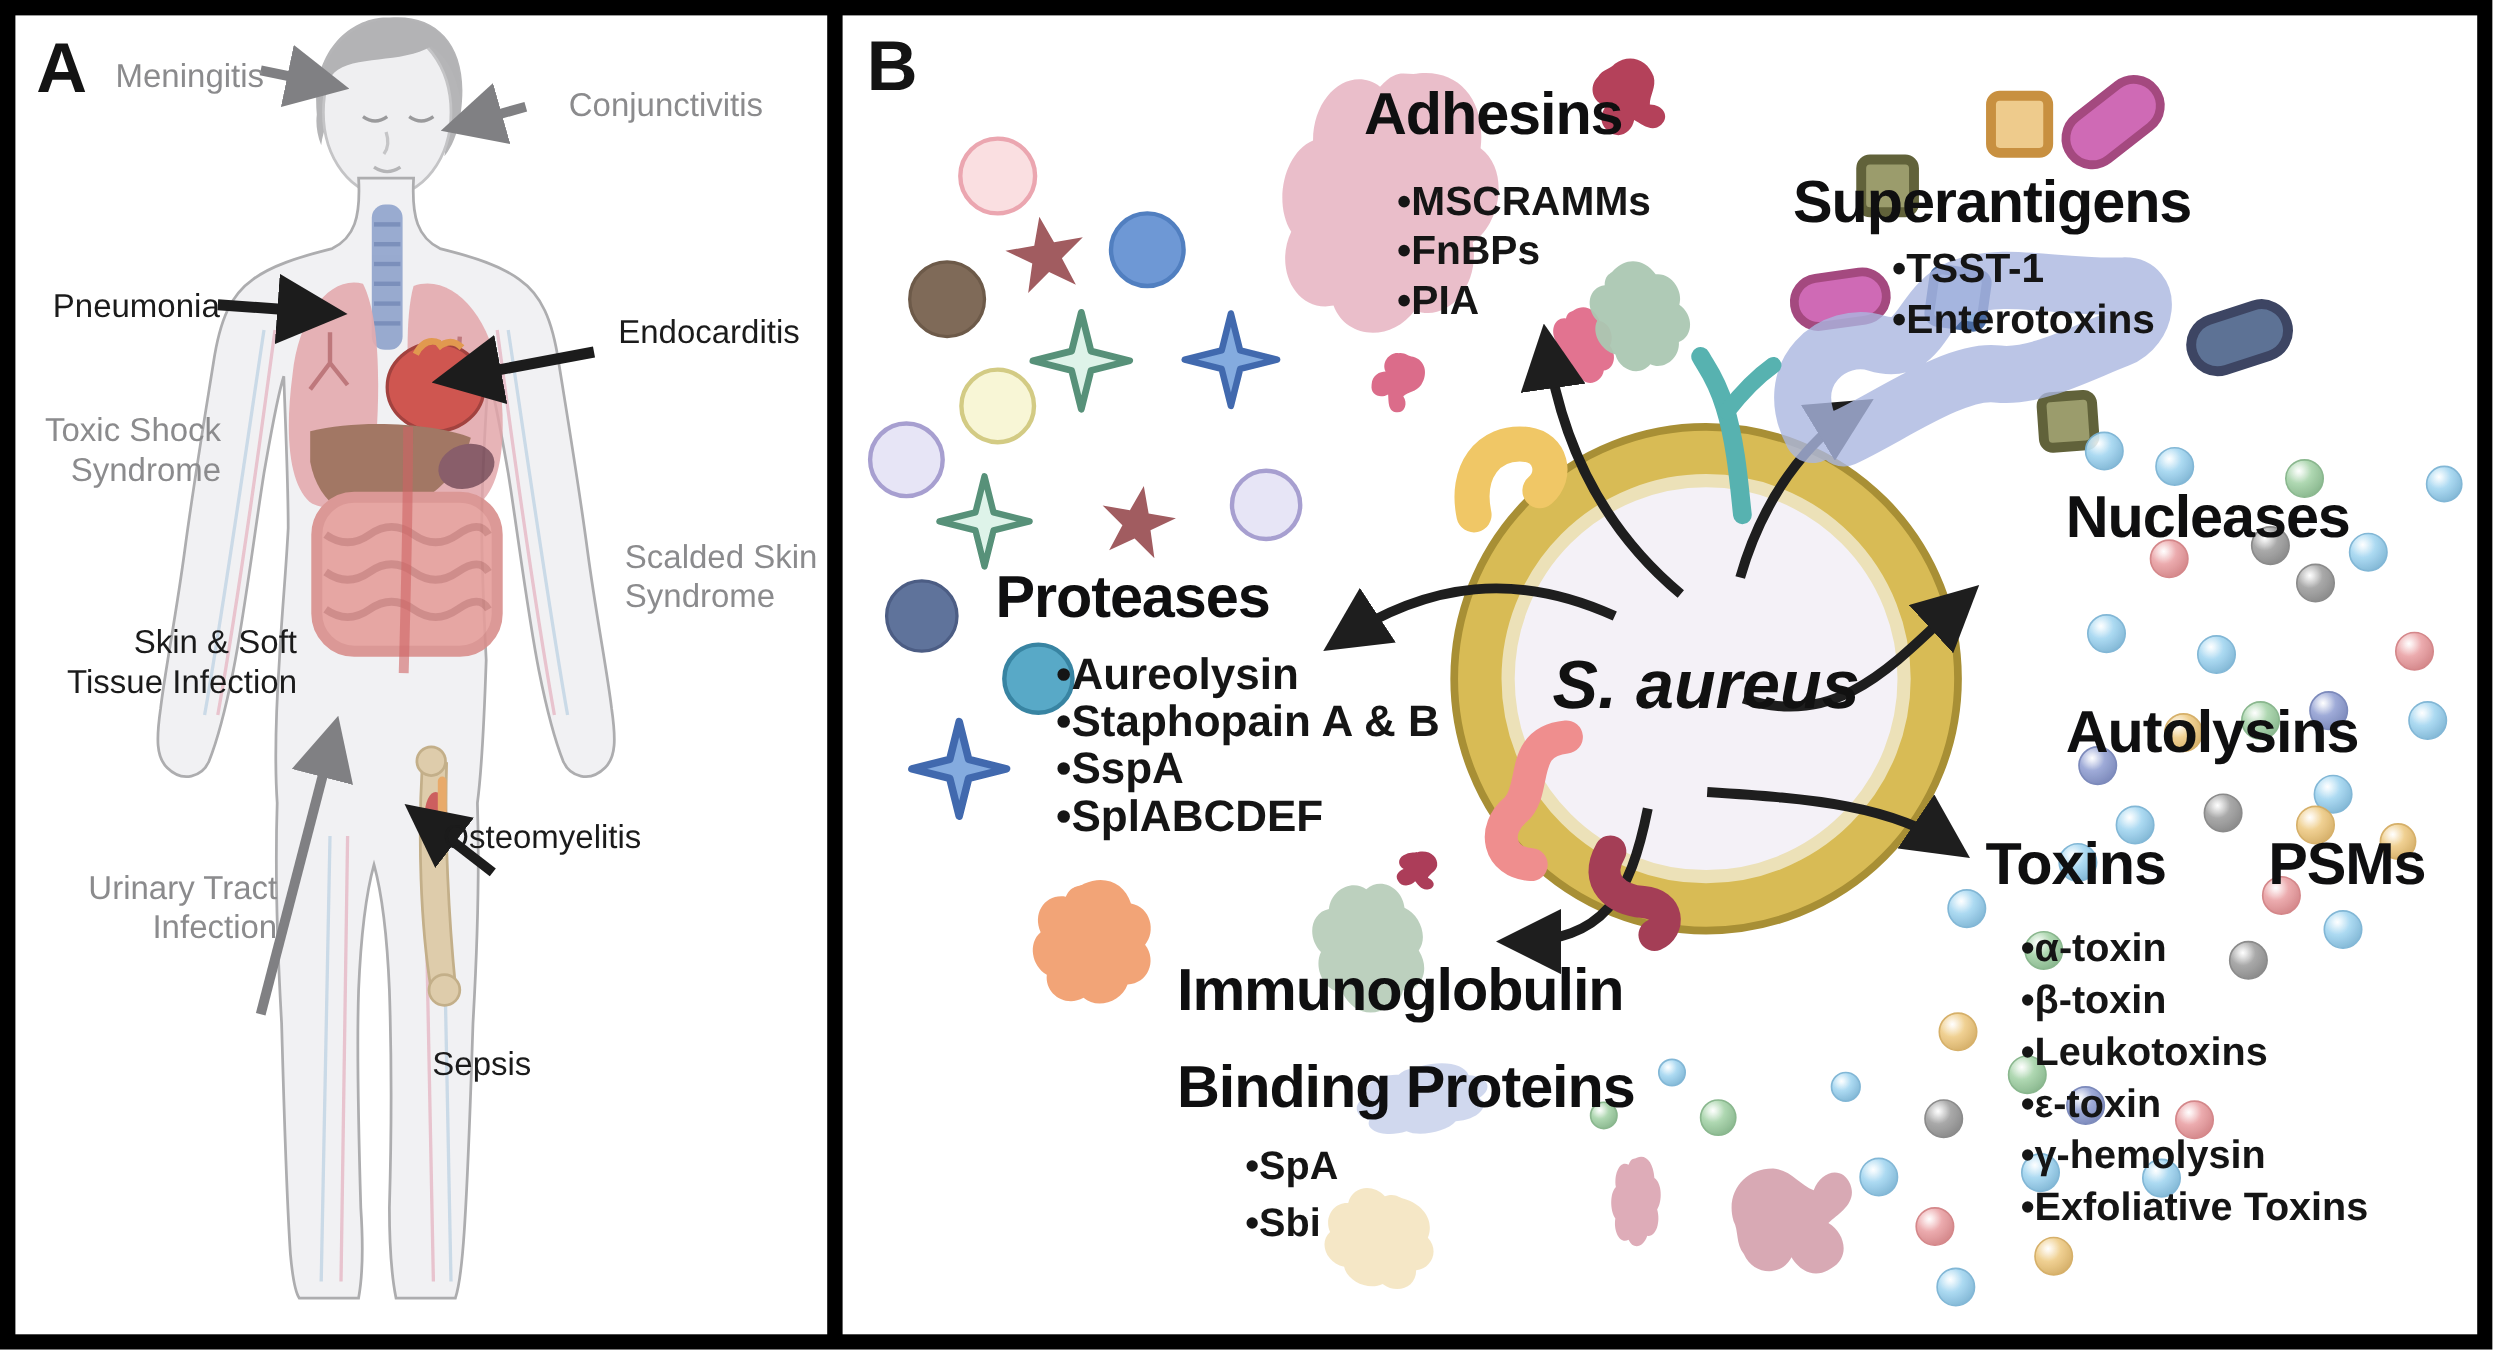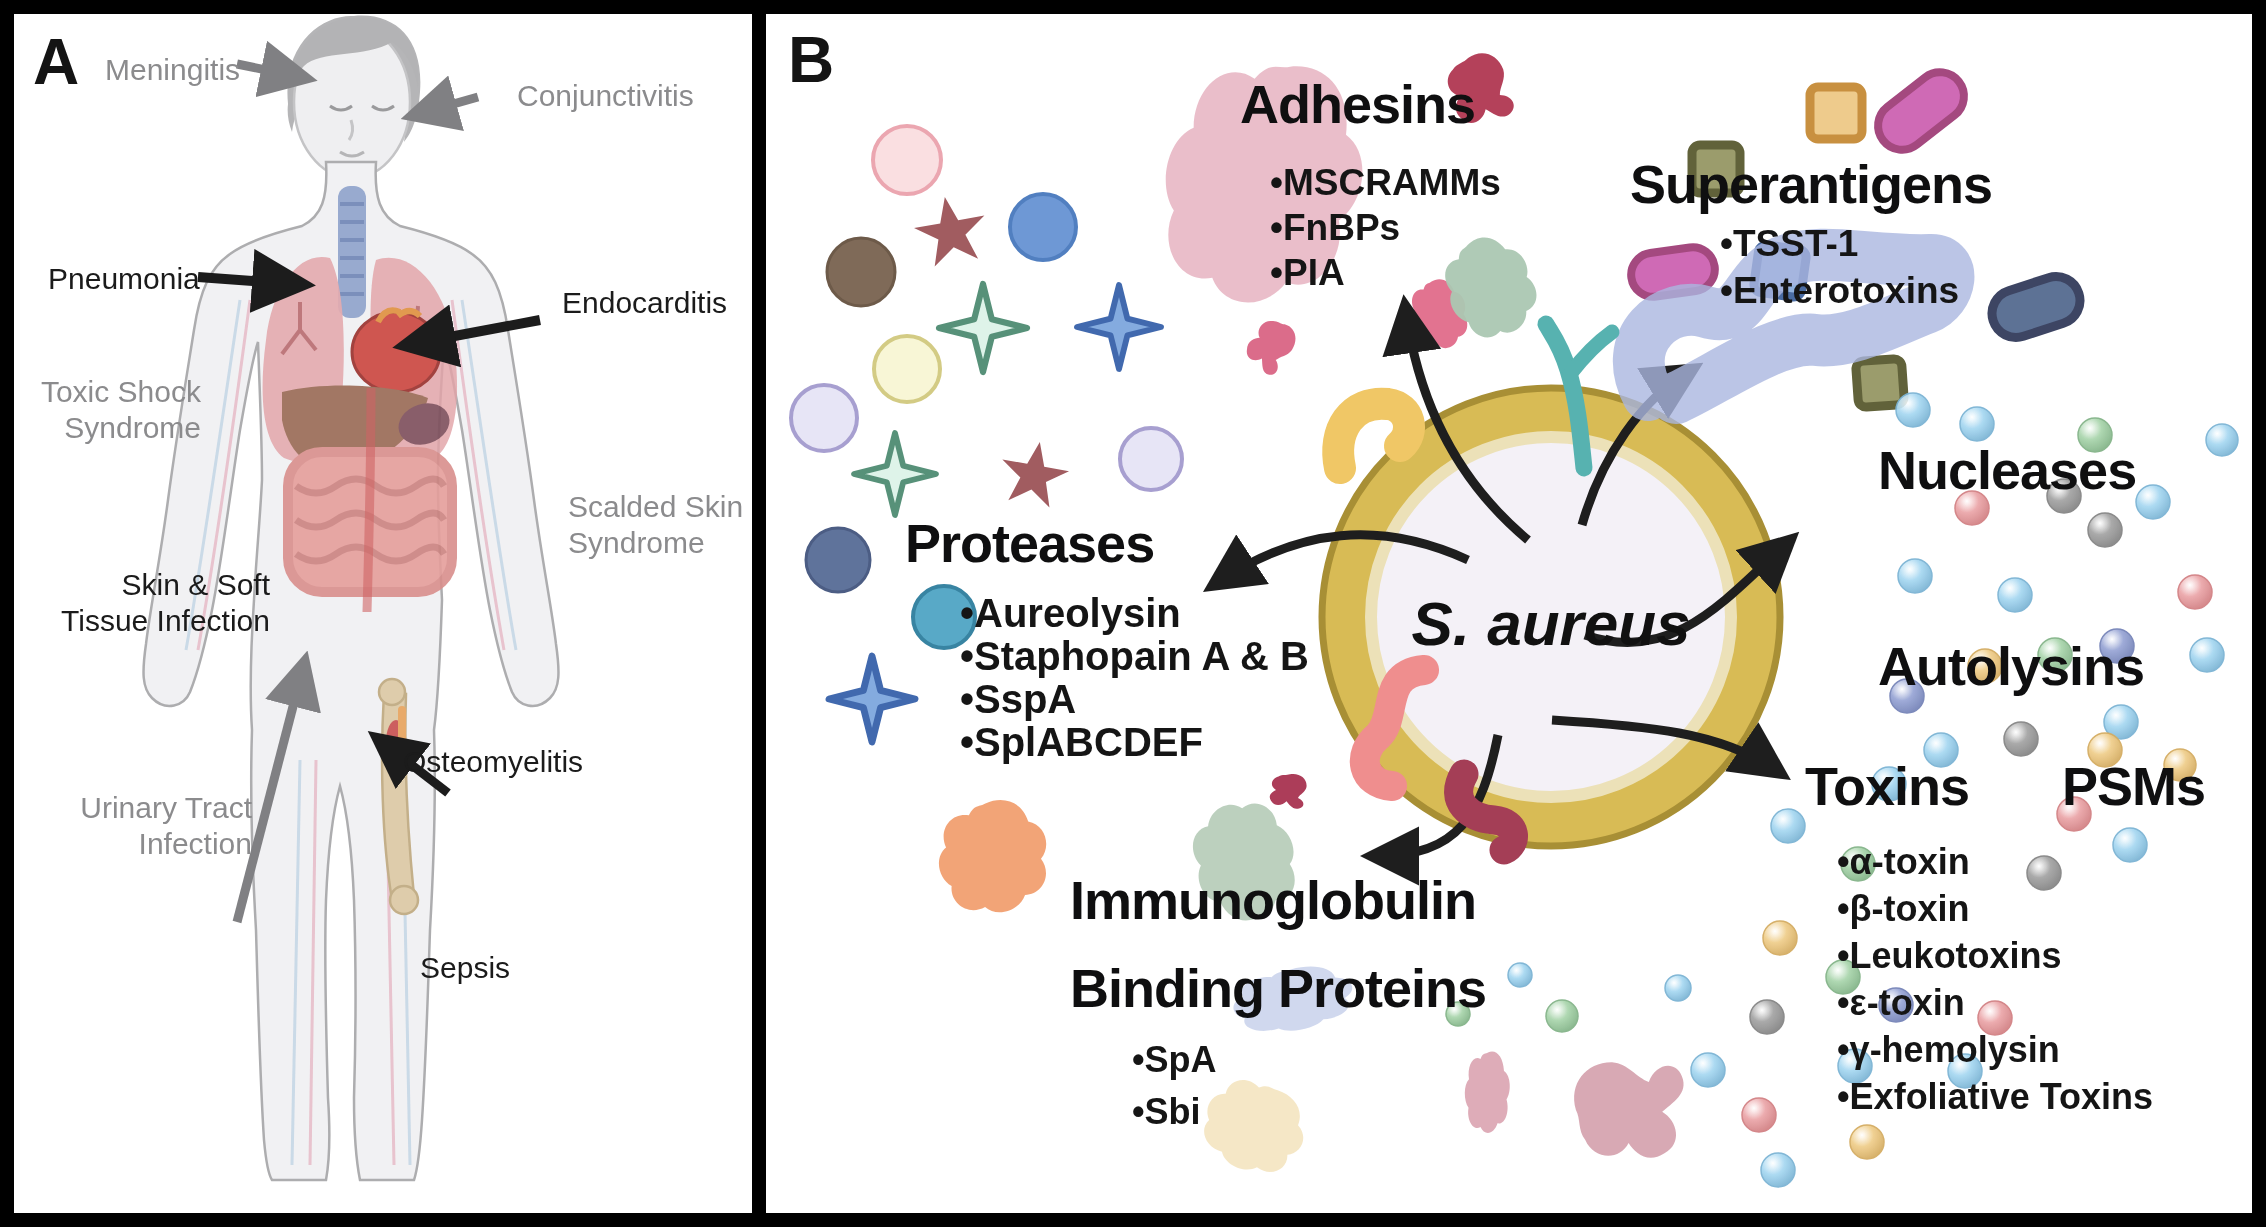--- a/index.html
+++ b/index.html
@@ -108,21 +108,21 @@
     <div class="a-label a-black" style="left:548px;top:271px;">Endocarditis</div>
     <div class="a-label a-gray ta-r" style="right:551px;top:360px;">Toxic Shock
 Syndrome</div>
     <div class="a-label a-gray" style="left:554px;top:475px;">Scalded Skin
 Syndrome</div>
     <div class="a-label a-black ta-r" style="right:482px;top:553px;">Skin &amp; Soft
 Tissue Infection</div>
     <div class="a-label a-gray ta-r" style="right:500px;top:776px;margin-left:28px;">Urinary Tract
 Infection</div>
     <div class="a-label a-black" style="left:389px;top:730px;">Osteomyelitis</div>
-    <div class="a-label a-black" style="left:379px;top:936px;padding-left:27px;">Sepsis</div>
+    <div class="a-label a-black" style="left:379px;top:936px;">Sepsis</div>
   </div>
 
   <div class="panel" id="panel-b">
 
     <svg class="layer" id="b-decor" viewBox="766 14 1486 1199">
         <defs>
           <radialGradient id="g-lightblue" cx="35%" cy="30%" r="75%">
             <stop offset="0%" stop-color="#ffffff" stop-opacity="0.9"></stop>
             <stop offset="45%" stop-color="#a9d9f2"></stop>
             <stop offset="100%" stop-color="#7cb4d4"></stop>

